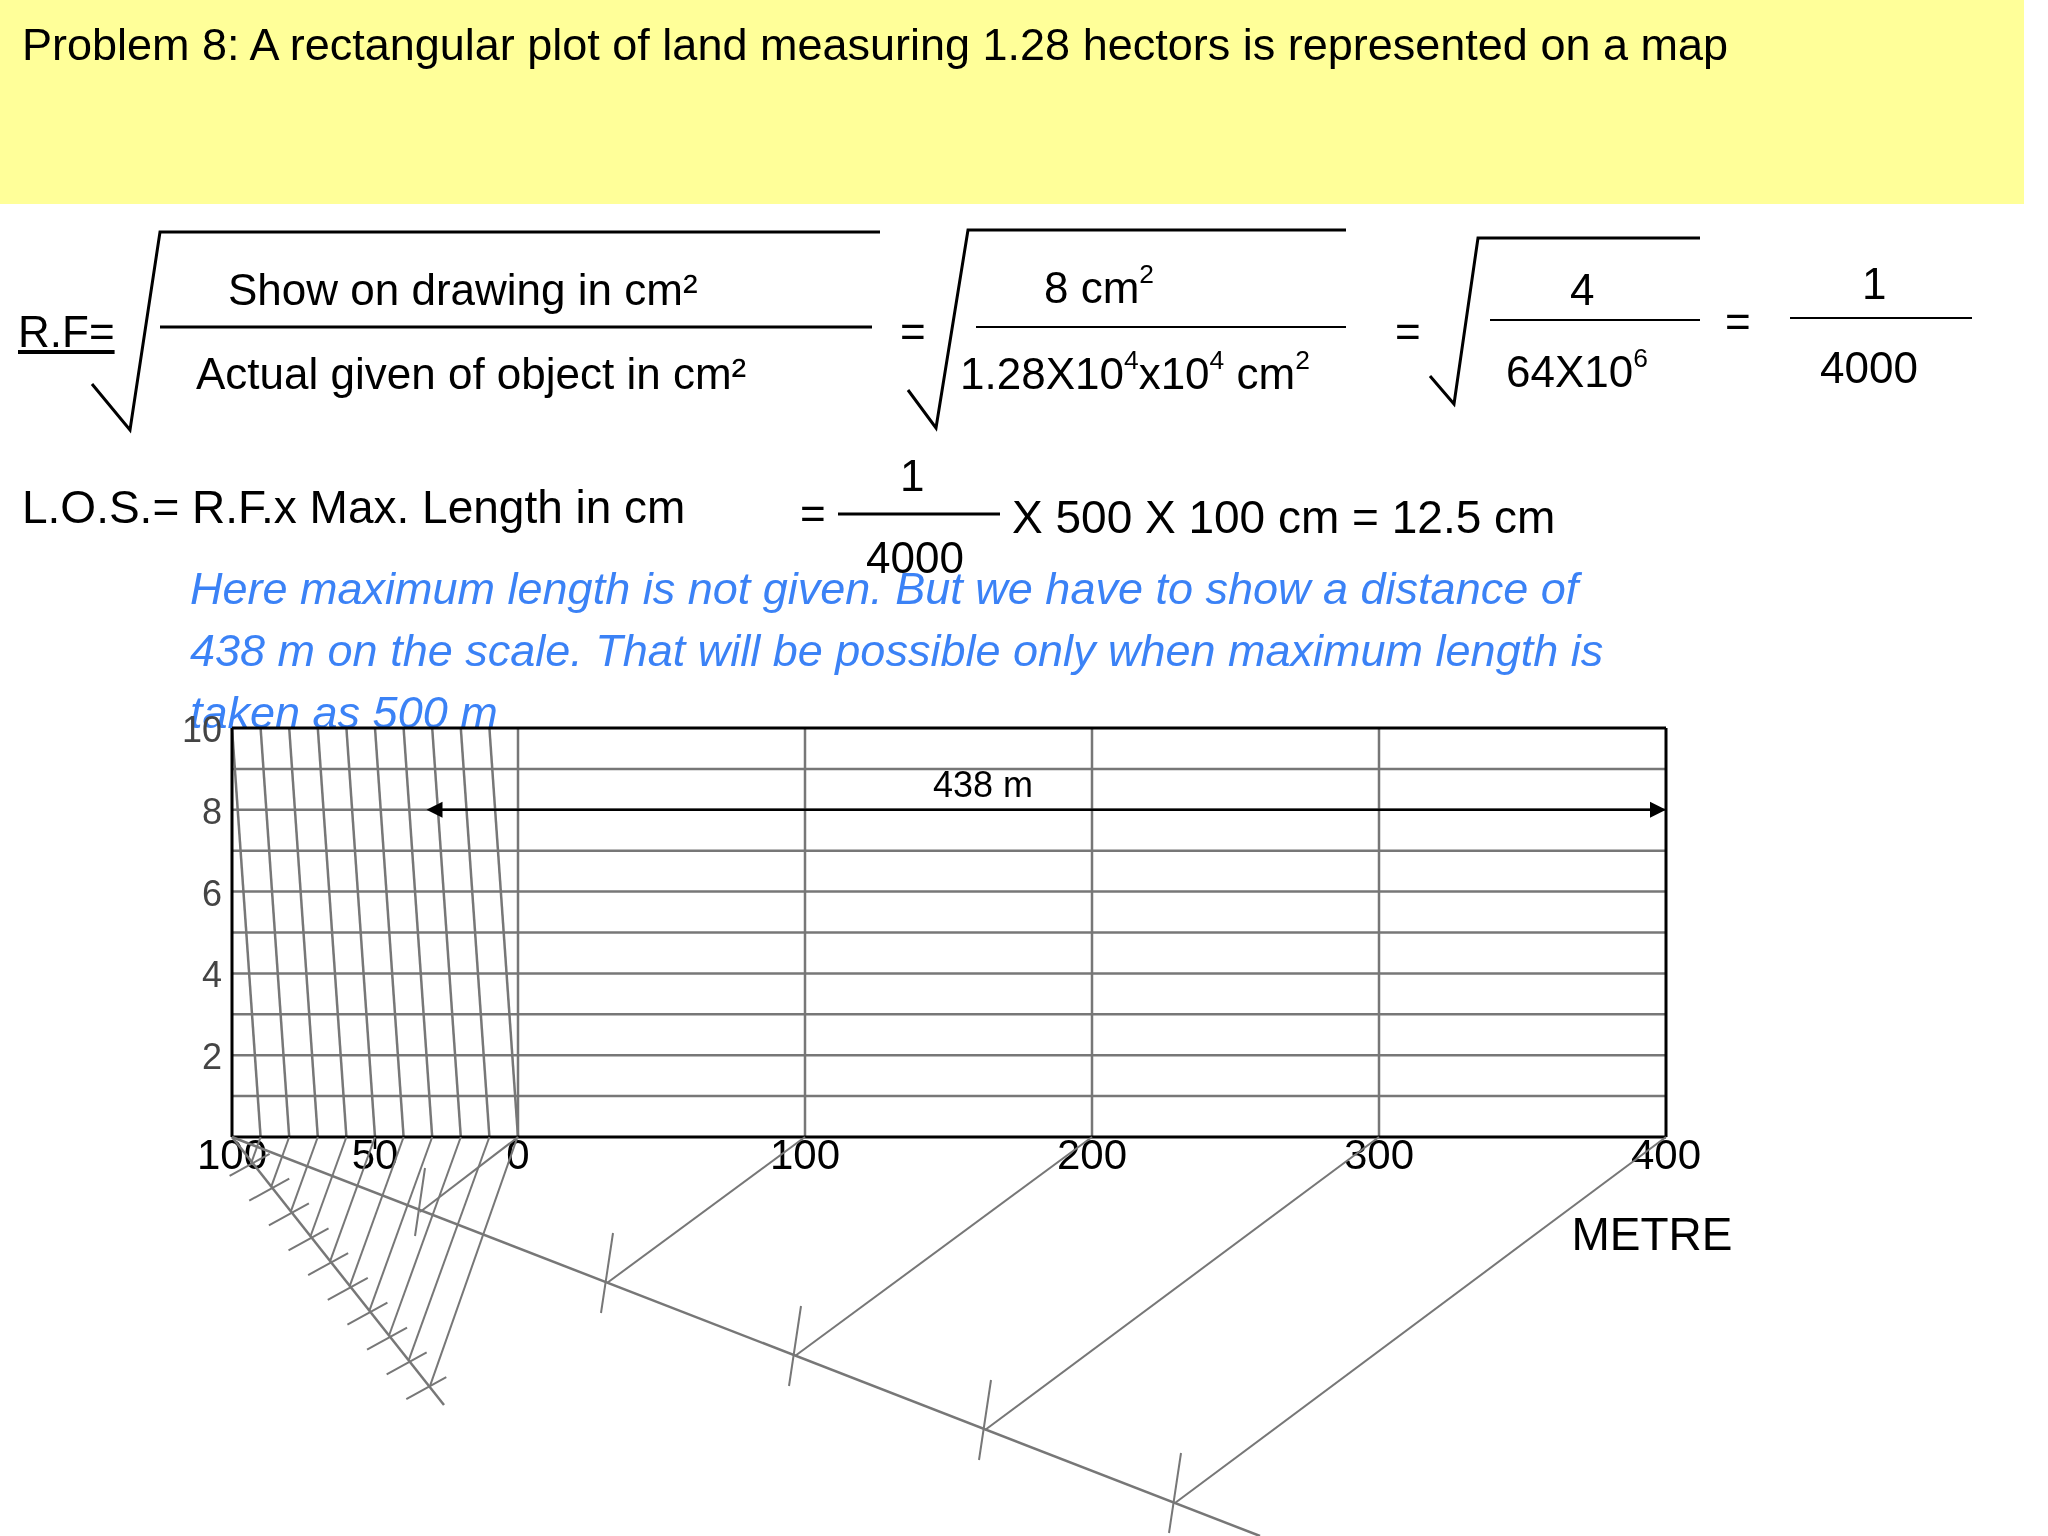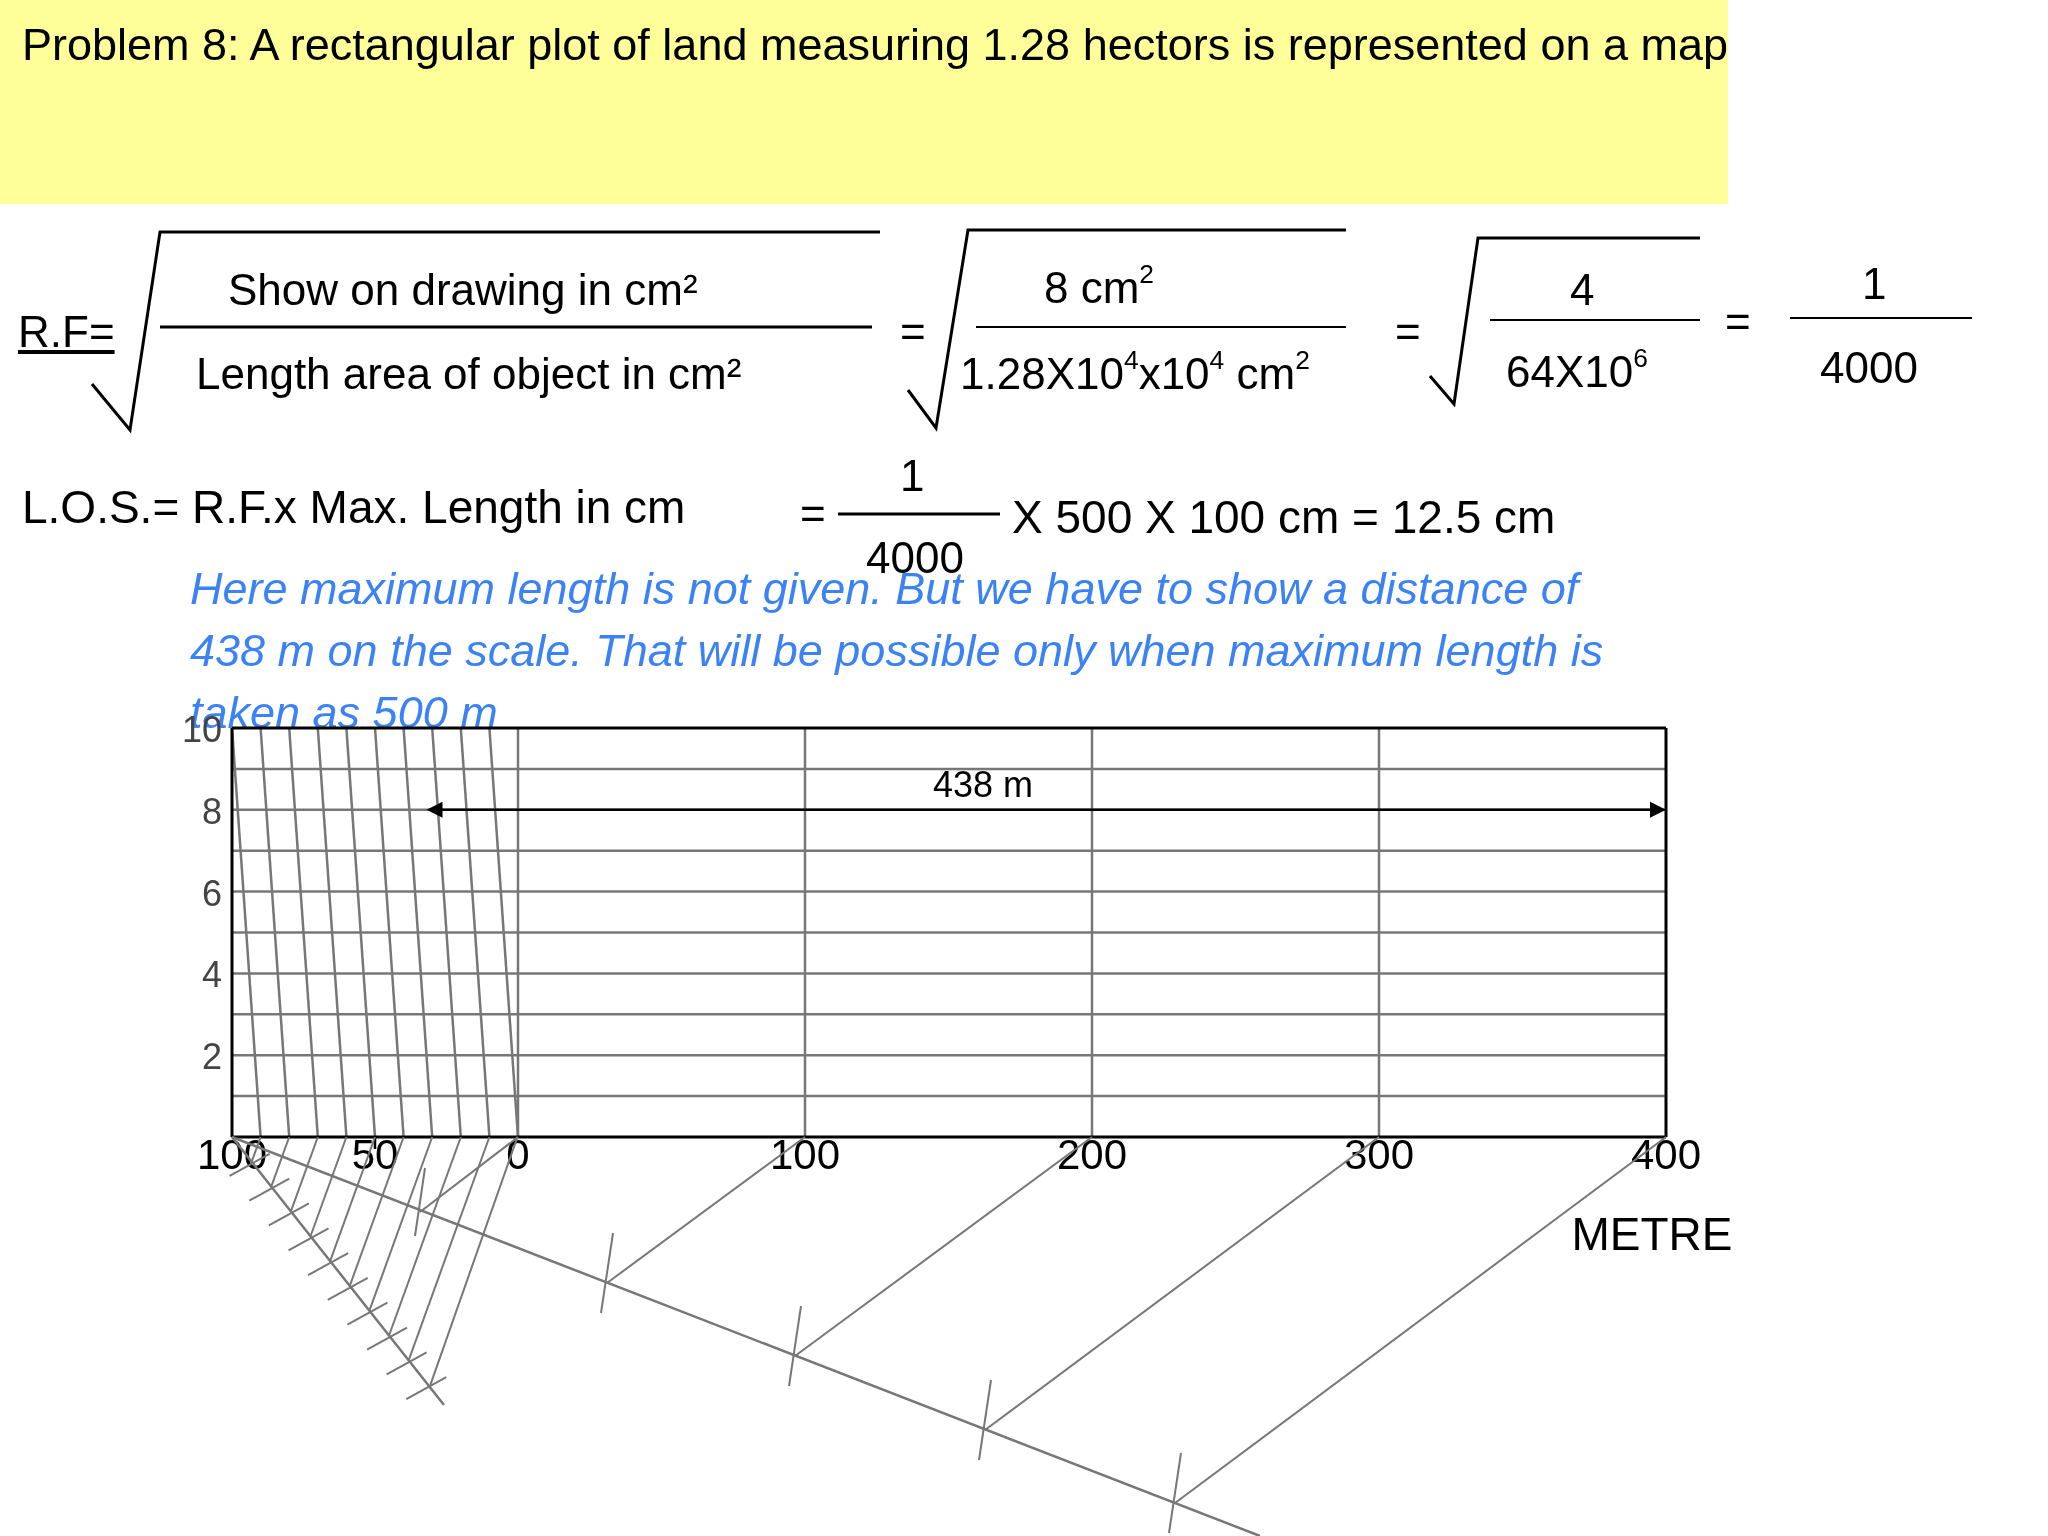--- a/index.html
+++ b/index.html
@@ -1,21 +1,21 @@
 <!DOCTYPE html>
 <html><head>
 <meta charset="utf-8">
 <style>
   html, body { margin:0; padding:0; }
   body {
     width:2048px; height:1536px; position:relative; overflow:hidden;
     background:#ffffff; font-family:"Liberation Sans", sans-serif; color:#000;
   }
   .banner {
-    position:absolute; left:0; top:0; width:1728px; height:204px;
+    position:absolute; left:0; top:0; width:2024px; height:204px;
     background:#ffff99;
   }
   .banner-line {
     position:absolute; left:22px; font-size:45px; line-height:45px; white-space:nowrap;
   }
   .abs { position:absolute; white-space:nowrap; }
   .t44 { font-size:44px; line-height:44px; }
   .t46 { font-size:46px; line-height:46px; }
   .red {
     color:#3b82f6; font-style:italic; font-size:45px; line-height:45px;
@@ -27,21 +27,21 @@
 </style>
 </head>
 <body>
 
 <div class="banner">
   <div class="banner-line" style="top:22px;">Problem 8: A rectangular plot of land measuring 1.28 hectors is represented on a map</div>
 </div>
 
 <div class="abs t44" style="left:18px; top:310px;text-decoration:underline;">R.F=</div>
 <div class="abs t44" style="left:228px; top:268px;">Show on drawing in cm²</div>
-<div class="abs t44" style="left:196px; top:352px;">Length area of object in cm²</div>
+<div class="abs t44" style="left:196px; top:352px;">Actual given of object in cm²</div>
 <div class="abs t44" style="left:900px; top:310px;">=</div>
 <div class="abs t44" style="left:1044px; top:266px;"><span>8 cm</span><sup>2</sup></div>
 <div class="abs t44" style="left:960px; top:352px;"><span>1.28X10</span><sup>4</sup><span>x10</span><sup>4</sup><span> cm</span><sup>2</sup></div>
 <div class="abs t44" style="left:1395px; top:310px;">=</div>
 <div class="abs t44" style="left:1570px; top:268px;">4</div>
 <div class="abs t44" style="left:1506px; top:350px;"><span>64X10</span><sup>6</sup></div>
 <div class="abs t44" style="left:1725px; top:300px;">=</div>
 <div class="abs t44" style="left:1862px; top:262px;">1</div>
 <div class="abs t44" style="left:1820px; top:346px;">4000</div>
 

